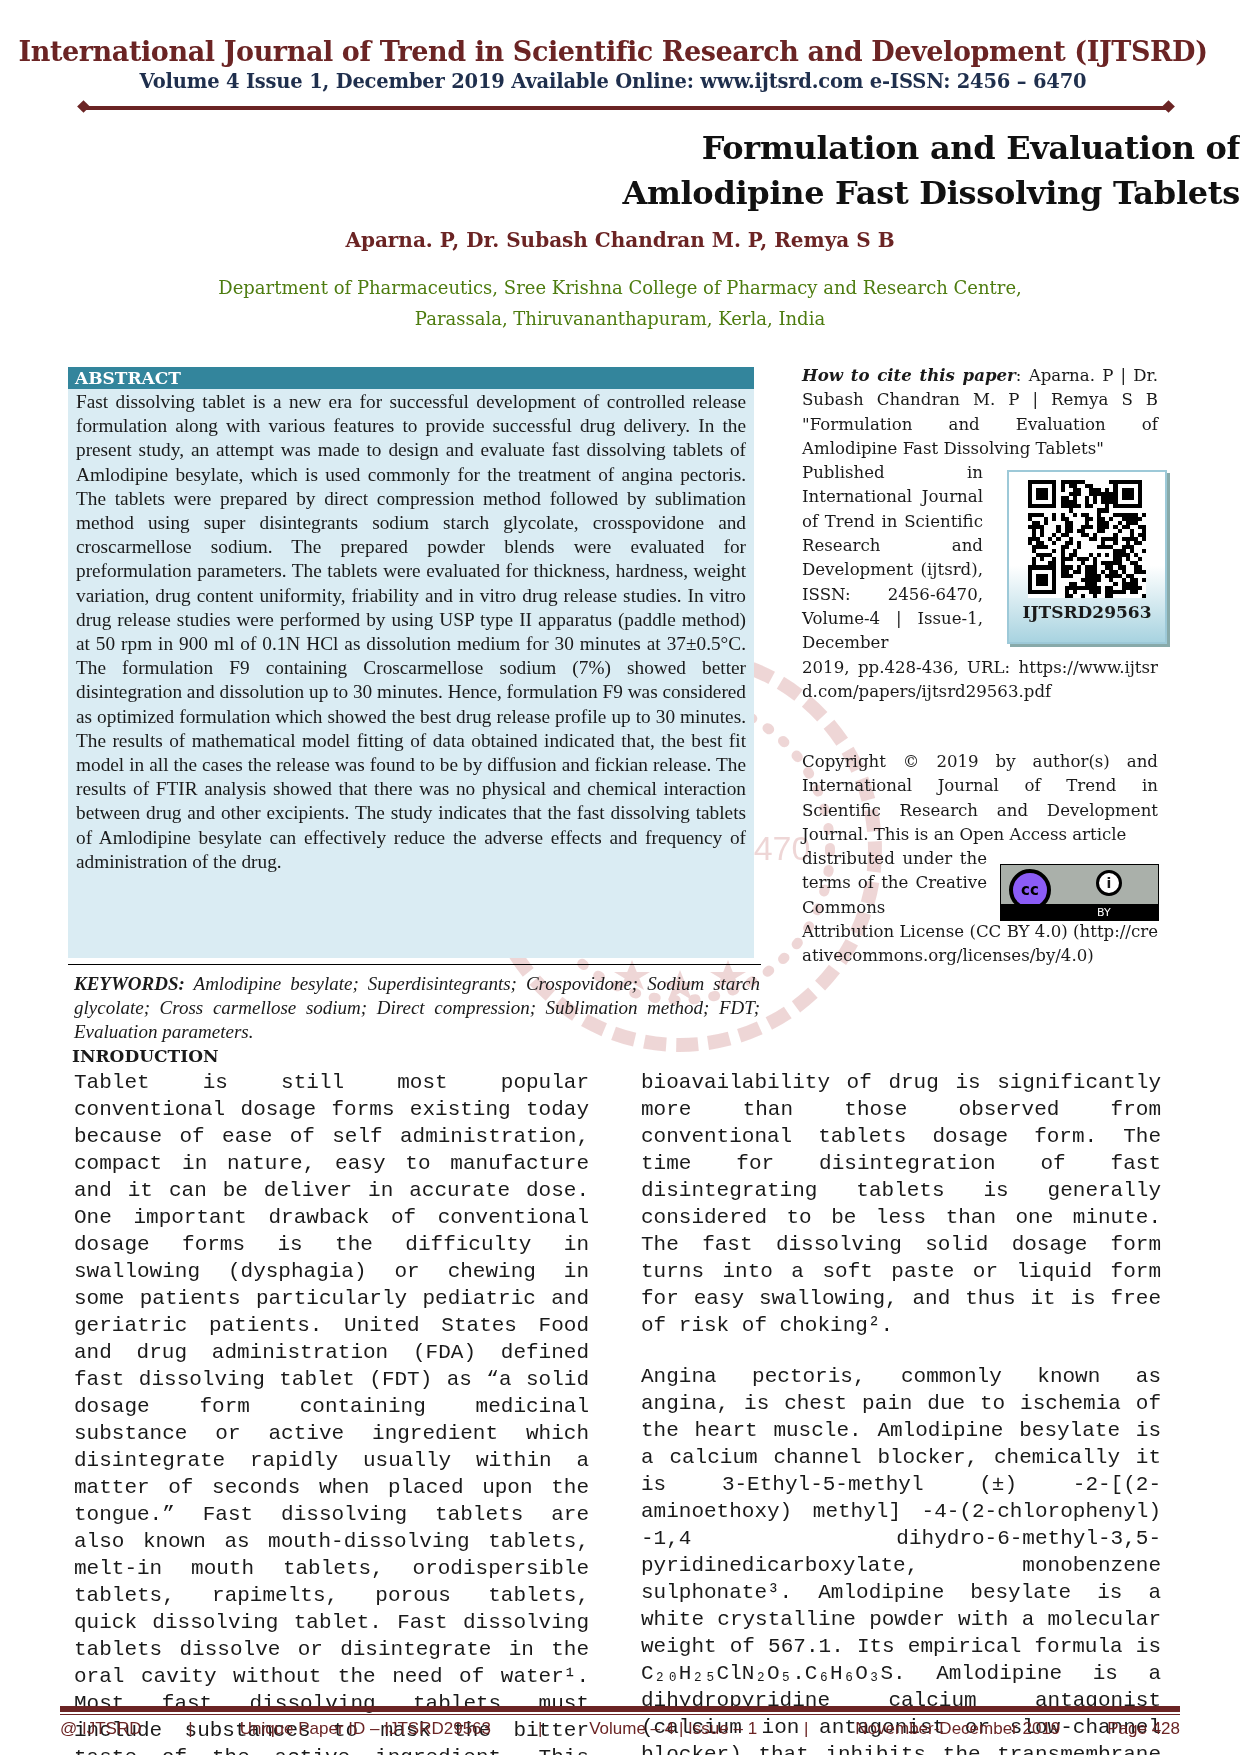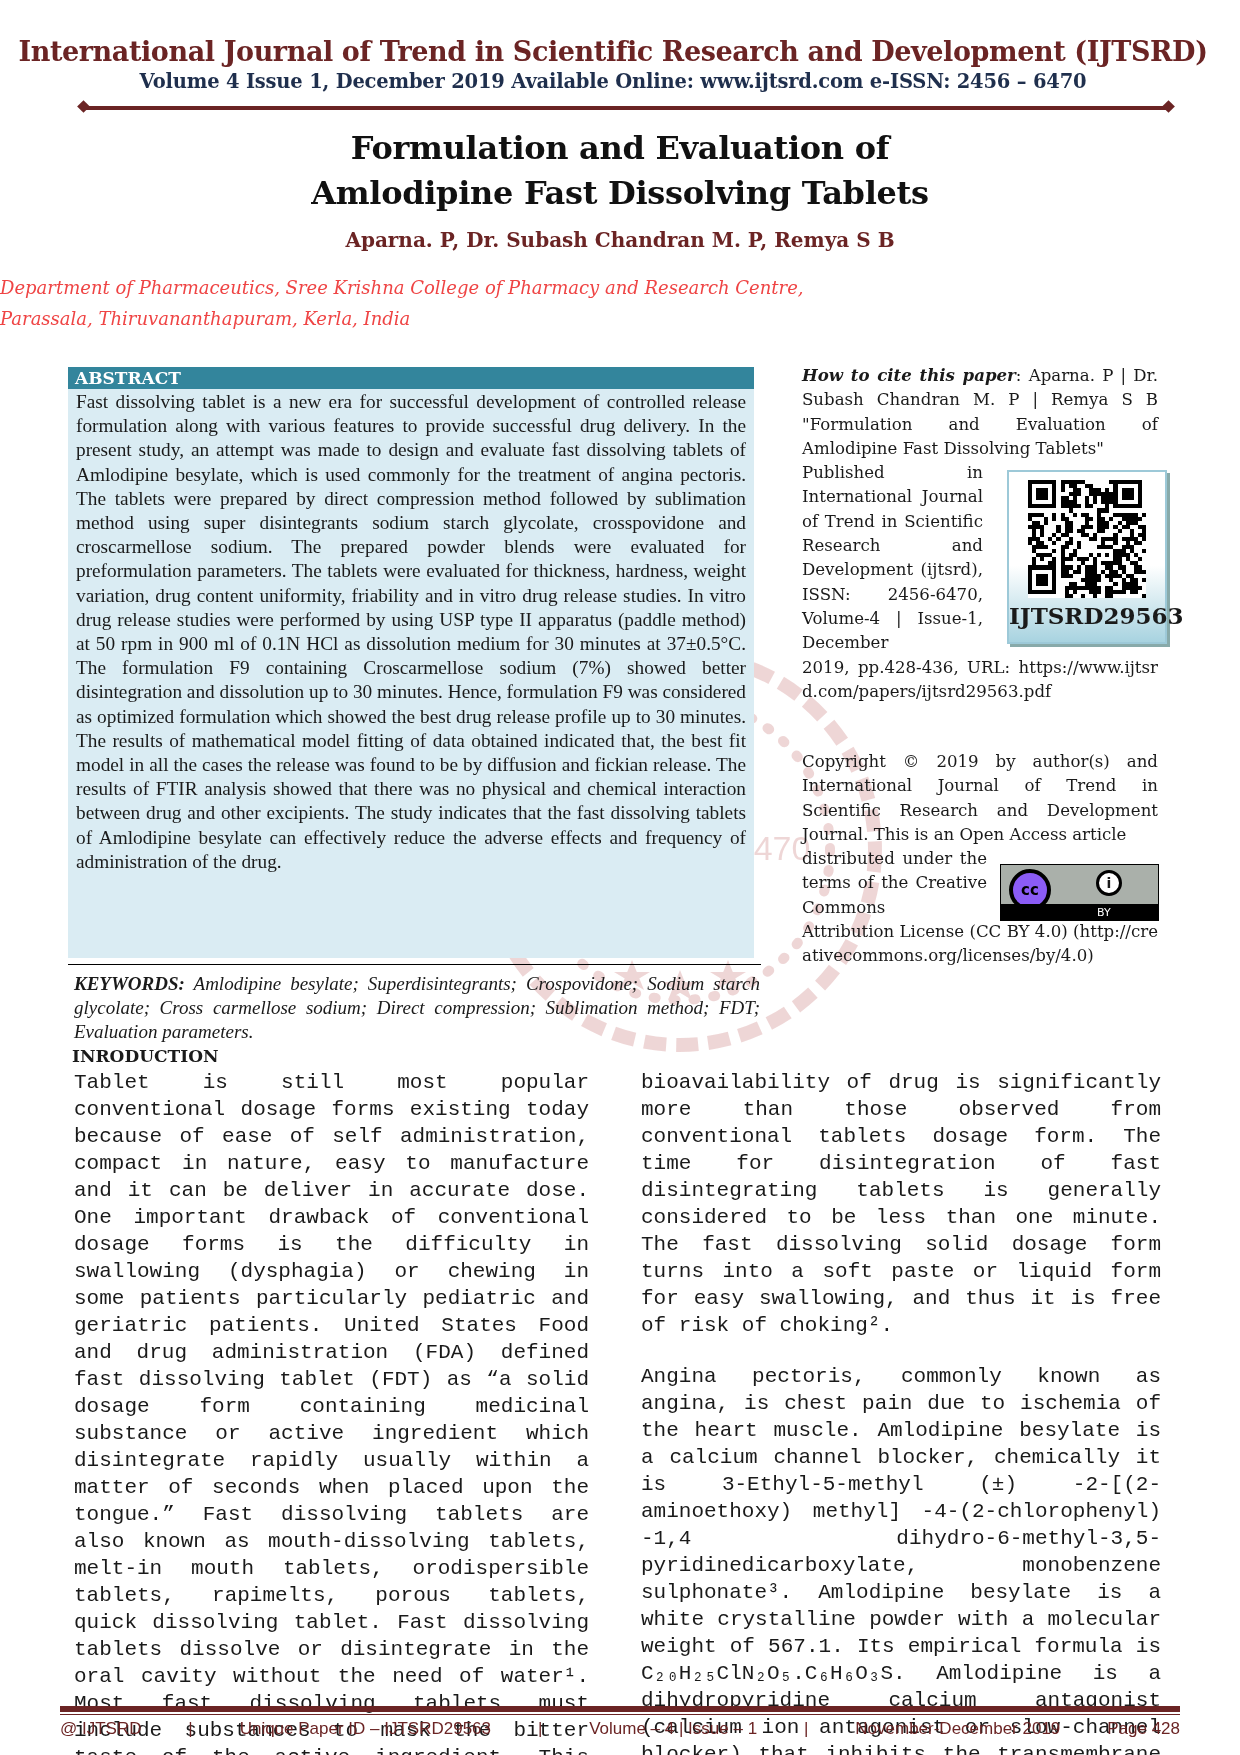--- a/index.html
+++ b/index.html
@@ -6,39 +6,39 @@
   body { width: 1240px; height: 1755px; position: relative; overflow: hidden;
          font-family: "DejaVu Serif", "Liberation Serif", serif; color: #1a1a1a; }
 
   .journal-header { position: absolute; top: 36px; left: 0; width: 1226px; text-align: center; }
   .journal-name { font-family: "DejaVu Serif", serif; font-weight: bold; font-size: 27px; color: #6b2424; letter-spacing: -0.4px; }
   .journal-volume { font-family: "DejaVu Serif", serif; font-weight: bold; font-size: 19.5px; color: #1f2f4d; margin-top: 3px; letter-spacing: -0.2px; }
   .header-rule { position: absolute; top: 106px; left: 84px; width: 1084px; height: 4px; background: #6b2424; }
   .header-rule::before, .header-rule::after { content: ""; position: absolute; top: -4px; width: 9px; height: 9px; background: #6b2424; transform: rotate(45deg); }
   .header-rule::before { left: -5px; } .header-rule::after { right: -5px; }
 
-  .paper-title { position: absolute; top: 126px; left: 0; width: 1240px; text-align: center; font-weight: bold; font-size: 32px; line-height: 45px; color: #111; letter-spacing: -0.3px; }
+  .paper-title { position: absolute; top: 126px; left: 0; width: 1240px; text-align: right; font-weight: bold; font-size: 32px; line-height: 45px; color: #111; letter-spacing: -0.3px; }
   .authors { position: absolute; top: 228px; width: 1240px; text-align: center; font-weight: bold; font-size: 20px; color: #6b2424; }
-  .affiliation { position: absolute; top: 272px; width: 1240px; text-align: left; font-size: 18px; line-height: 31px; color: #ef4444; font-style: italic; }
+  .affiliation { position: absolute; top: 272px; width: 1240px; text-align: center; font-size: 18px; line-height: 31px; color: #4d7c0f; }
 
   .abstract-box { position: absolute; top: 367px; left: 68px; width: 686px; height: 591px; background: #daecf3; }
   .abstract-head { background: #33859c; color: #fff; font-weight: bold; font-size: 17px; padding: 0 7px; height: 22px; line-height: 23px; }
   .abstract-text { font-family: "Liberation Serif", serif; font-size: 19.3px; line-height: 24.2px; text-align: justify; padding: 1px 8px 0 8px; color: #1a1a1a; }
   .abstract-rule { position: absolute; top: 964px; left: 68px; width: 693px; height: 1px; background: #000; }
 
   .keywords { position: absolute; top: 972px; left: 74px; width: 686px; font-family: "Liberation Serif", serif; font-style: italic; font-size: 19px; line-height: 24px; text-align: justify; }
   .keywords b { font-style: italic; }
 
   .cite { position: absolute; top: 363px; left: 802px; width: 356px; font-size: 16.6px; line-height: 24.3px; text-align: justify; }
   .cite-label { font-weight: bold; font-style: italic; }
   .cite-wrap { width: 181px; }
   .qr-card { position: absolute; top: 470px; left: 1007px; width: 156px; height: 170px; border: 2px solid #9dc9d8;
              background: linear-gradient(#ffffff 0%, #ffffff 55%, #a8d3e0 100%); box-shadow: 3px 3px 0 #8aa; }
   .qr { position: absolute; top: 8px; left: 19px; width: 118px; height: 118px; }
-  .qr-id { position: absolute; top: 130px; left: 0; width: 156px; text-align: center; font-weight: bold; font-size: 23px; color: #1a1a1a; }
+  .qr-id { position: absolute; top: 130px; left: 0; width: 156px; text-align: center; font-weight: bold; font-size: 17px; color: #1a1a1a; }
 
   .license { position: absolute; top: 750px; left: 802px; width: 356px; font-size: 16.6px; line-height: 24.3px; text-align: justify; }
   .cc-badge { position: absolute; top: 864px; left: 1000px; width: 157px; height: 55px; background: #aab0aa; border: 1px solid #000; overflow: hidden; }
   .cc-badge .strip { position: absolute; bottom: 0; left: 0; width: 100%; height: 16px; background: #000; }
   .cc-circle { position: absolute; top: 4px; left: 8px; width: 42px; height: 42px; border-radius: 50%; background: #8b5cf6; border: 4px solid #000; box-sizing: border-box;
                font-family: "DejaVu Sans", sans-serif; font-weight: bold; font-size: 15px; line-height: 34px; text-align: center; color: #000; }
   .by-circle { position: absolute; top: 5px; left: 95px; width: 26px; height: 26px; border-radius: 50%; background: #fff; border: 3px solid #000; box-sizing: border-box;
                font-family: "DejaVu Sans", sans-serif; font-weight: bold; font-size: 14px; line-height: 20px; text-align: center; }
   .by-label { position: absolute; bottom: 1px; left: 96px; color: #fff; font-family: "DejaVu Sans", sans-serif; font-size: 11px; }
   .lic-wrap { width: 185px; }

